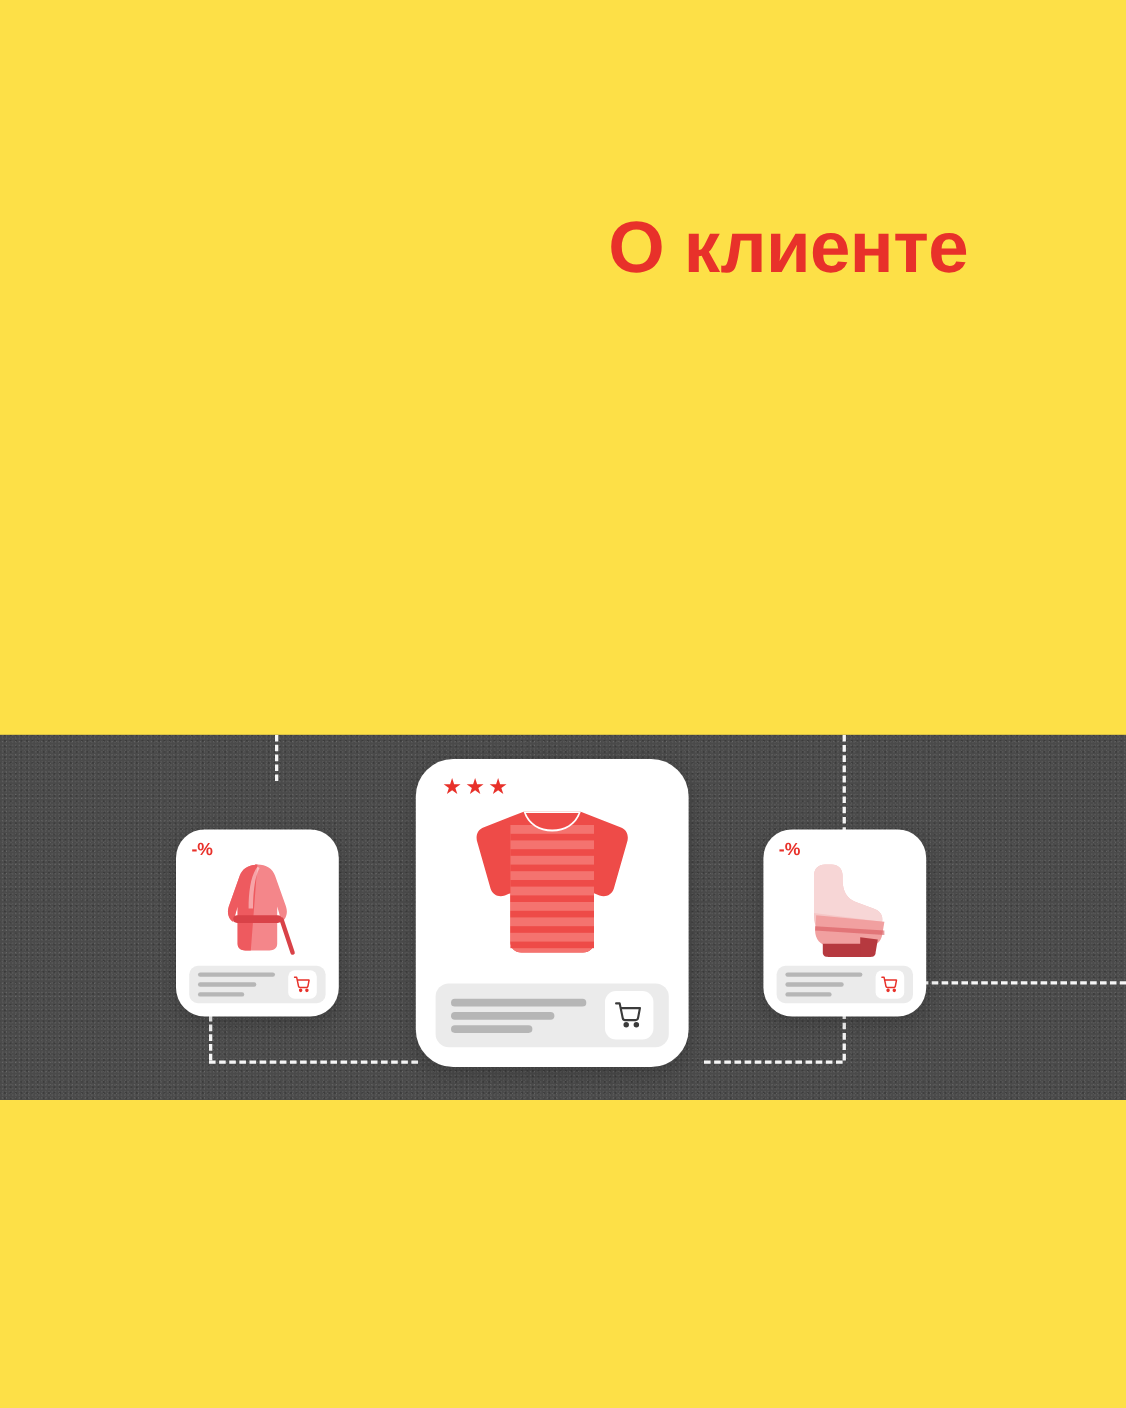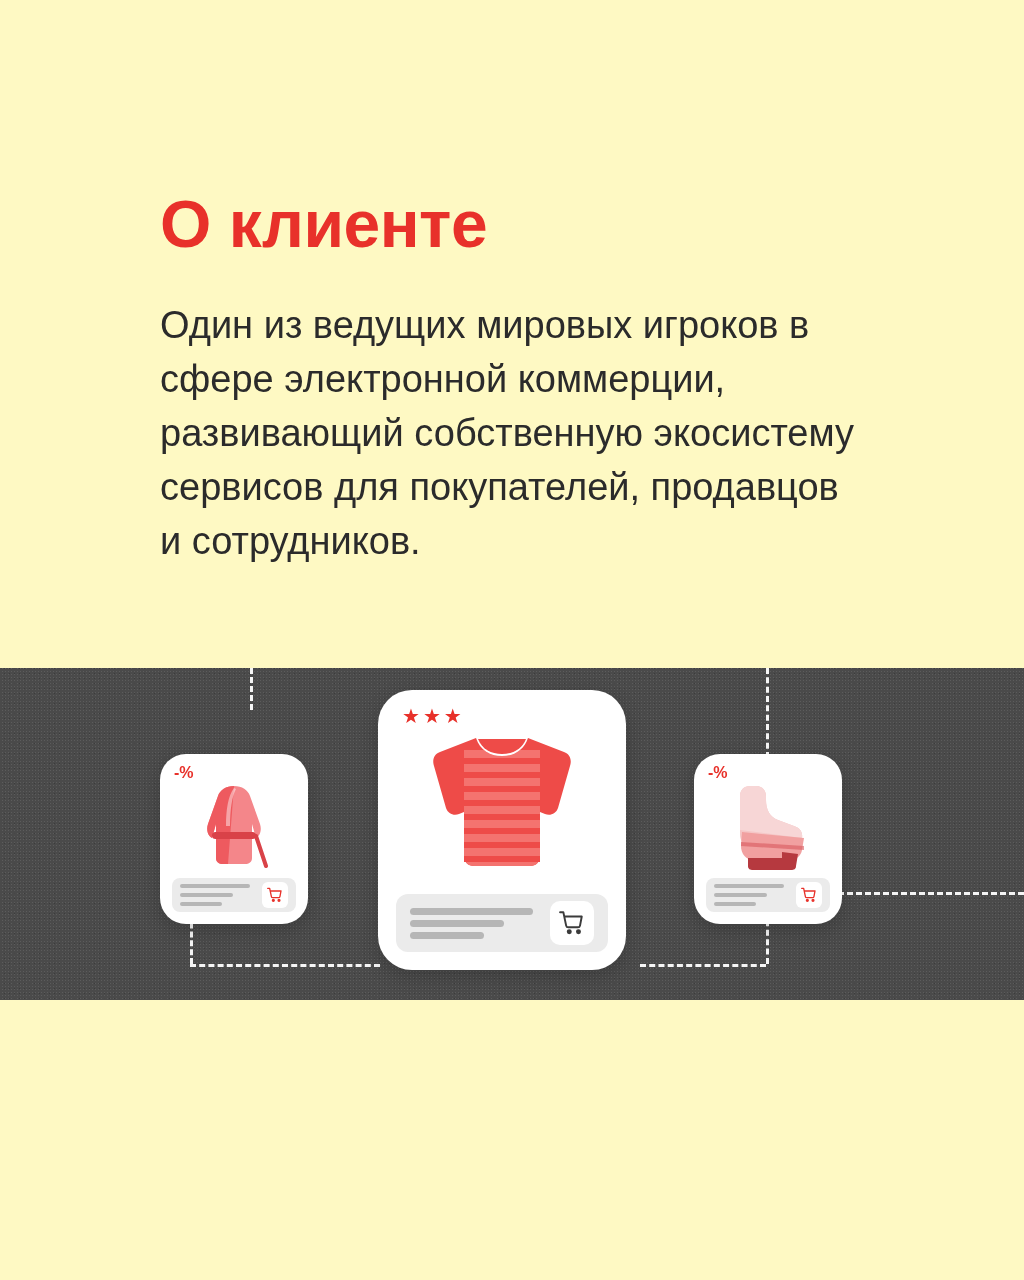--- a/index.html
+++ b/index.html
@@ -12,21 +12,22 @@
     height: 1280px;
     overflow: hidden;
     font-family: "Liberation Sans", sans-serif;
     -webkit-font-smoothing: antialiased;
   }
 
   .page {
     position: relative;
     width: 1024px;
     height: 1280px;
-    background: #fef9c3;
+    background: #fde047;
+    text-align: right;
   }
 
   
   .text-block {
     position: absolute;
     left: 160px;
     top: 190px;
     width: 720px;
   }
   .headline {
@@ -169,21 +170,20 @@
     border-radius: 10px;
   }
 </style>
 </head>
 <body>
 
 <div class="page">
 
   <div class="text-block">
     <h1 class="headline">О клиенте</h1>
-    <p class="body-copy">Один из ведущих мировых игроков в сфере электронной коммерции, развивающий собственную экосистему сервисов для покупателей, продавцов и сотрудников.</p>
   </div>
 
   <div class="band">
     <div class="band-noise"></div>
 
     <div class="dash v" style="left:250px; top:0px; height:42px;"></div>
     <div class="dash" style="left:190px; top:166px; width:62px;"></div>
     <div class="dash v" style="left:190px; top:166px; height:130px;"></div>
     <div class="dash" style="left:190px; top:296px; width:190px;"></div>
     <div class="dash v" style="left:766px; top:0px; height:90px;"></div>

